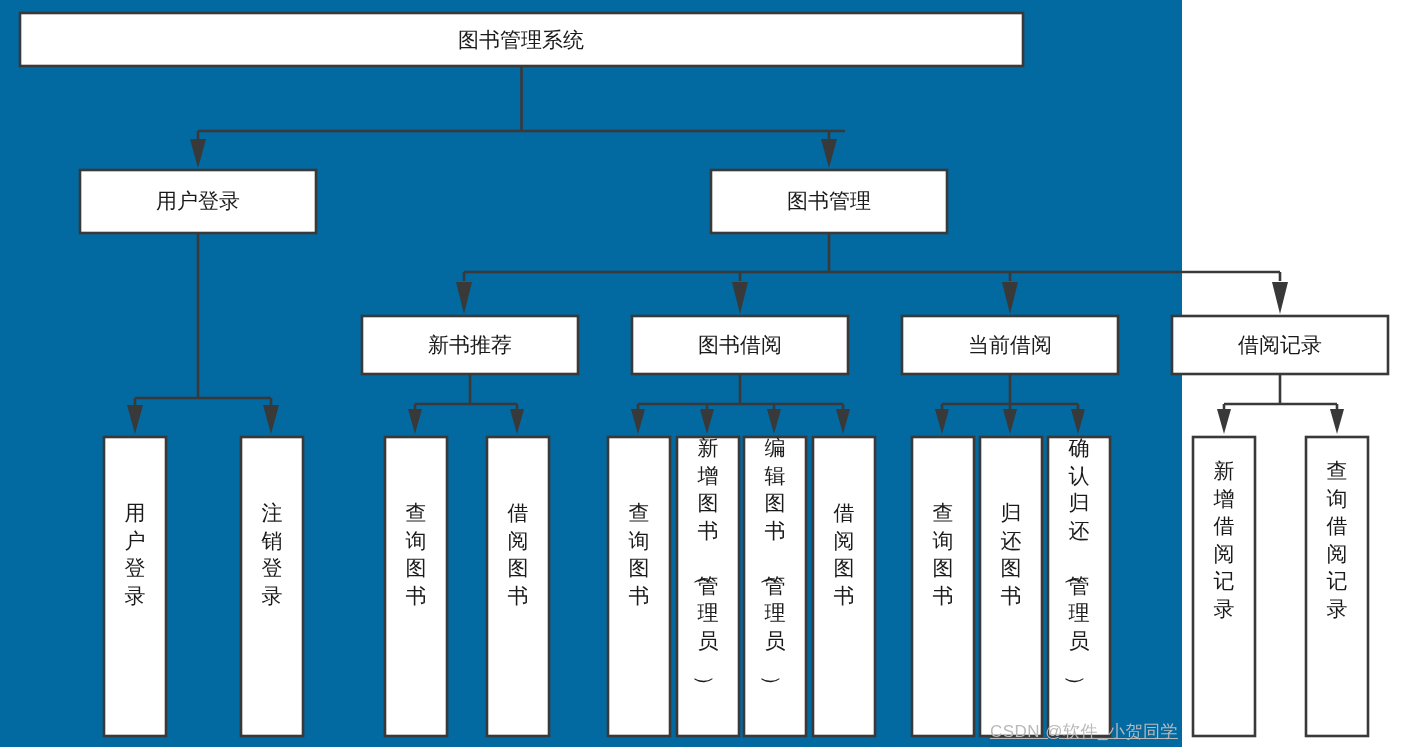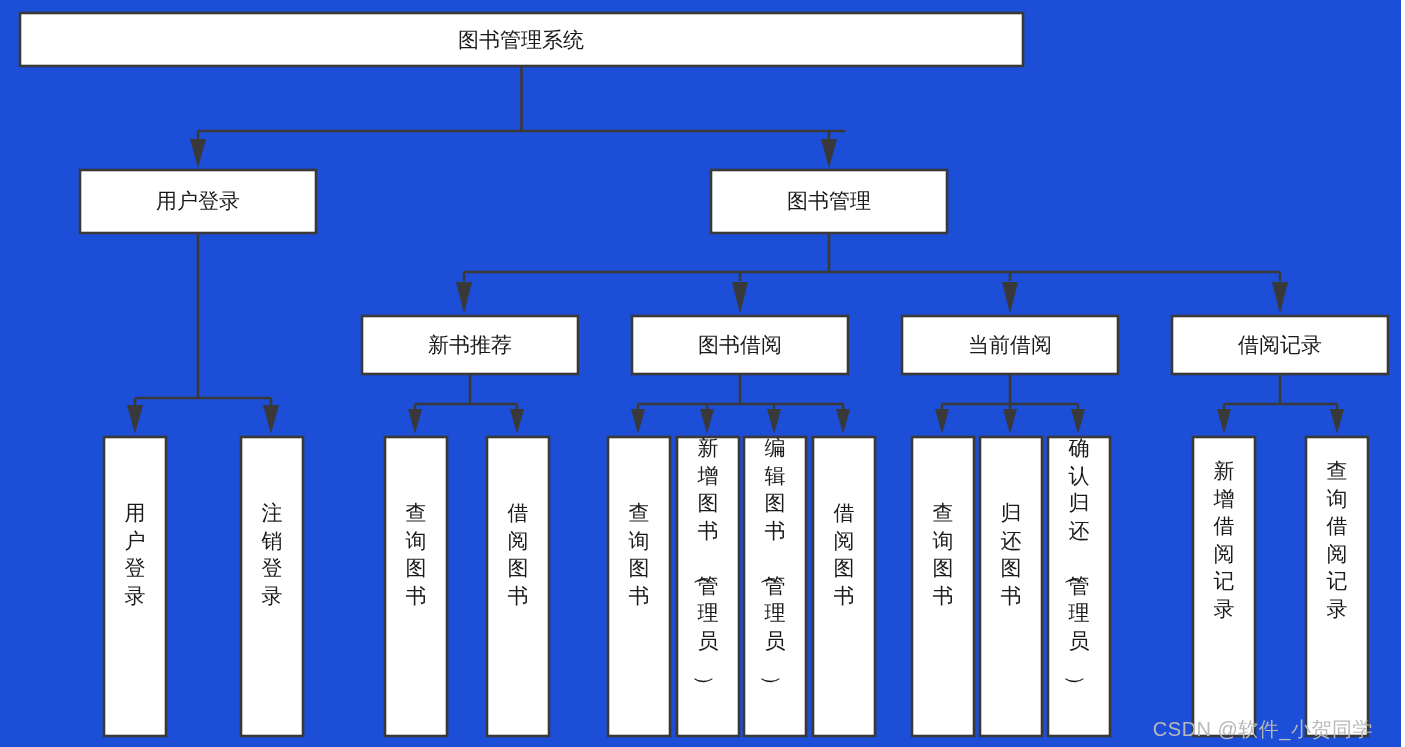--- a/index.html
+++ b/index.html
@@ -9,23 +9,23 @@
     background: #ffffff;
   }
   body {
     width: 1405px;
     height: 747px;
     overflow: hidden;
     font-family: "Liberation Sans", "DejaVu Sans", sans-serif;
   }
   #diagram-root {
     position: relative;
-    width: 1401px;
+    width: 1182px;
     height: 747px;
-    background: #1d4ed8;
+    background: #0369a1;
   }
   svg#tree-svg {
     position: absolute;
     left: 0;
     top: 0;
     width: 1405px;
     height: 747px;
     display: block;
   }
   .node-box {
@@ -53,29 +53,30 @@
   }
   .node-label-v {
     font-family: "Liberation Sans", "DejaVu Sans", sans-serif;
     font-size: 21px;
     fill: #1a1a1a;
     text-anchor: middle;
     white-space: pre;
   }
   .watermark {
     position: absolute;
-    right: 28px;
+    right: 4px;
     bottom: 4px;
     font-family: "Liberation Sans", "DejaVu Sans", sans-serif;
-    font-size: 20px;
+    font-size: 17px;
     color: #b9b9b9;
     letter-spacing: 0.5px;
     user-select: none;
     pointer-events: none;
     white-space: nowrap;
+    text-decoration: underline;
   }
 </style>
 </head>
 <body>
 
 <div id="diagram-root">
 
   <svg id="tree-svg" viewBox="0 0 1405 747" xmlns="http://www.w3.org/2000/svg">
 
     <g>

